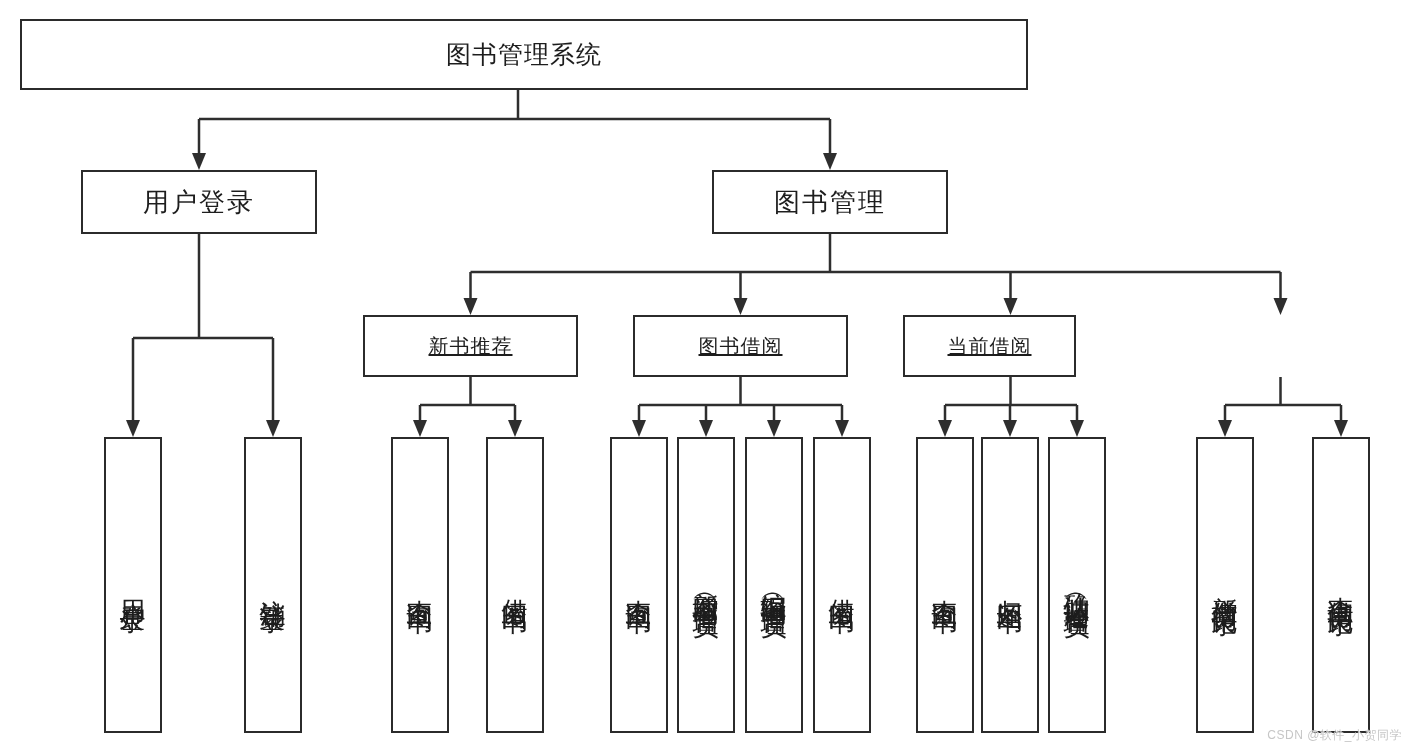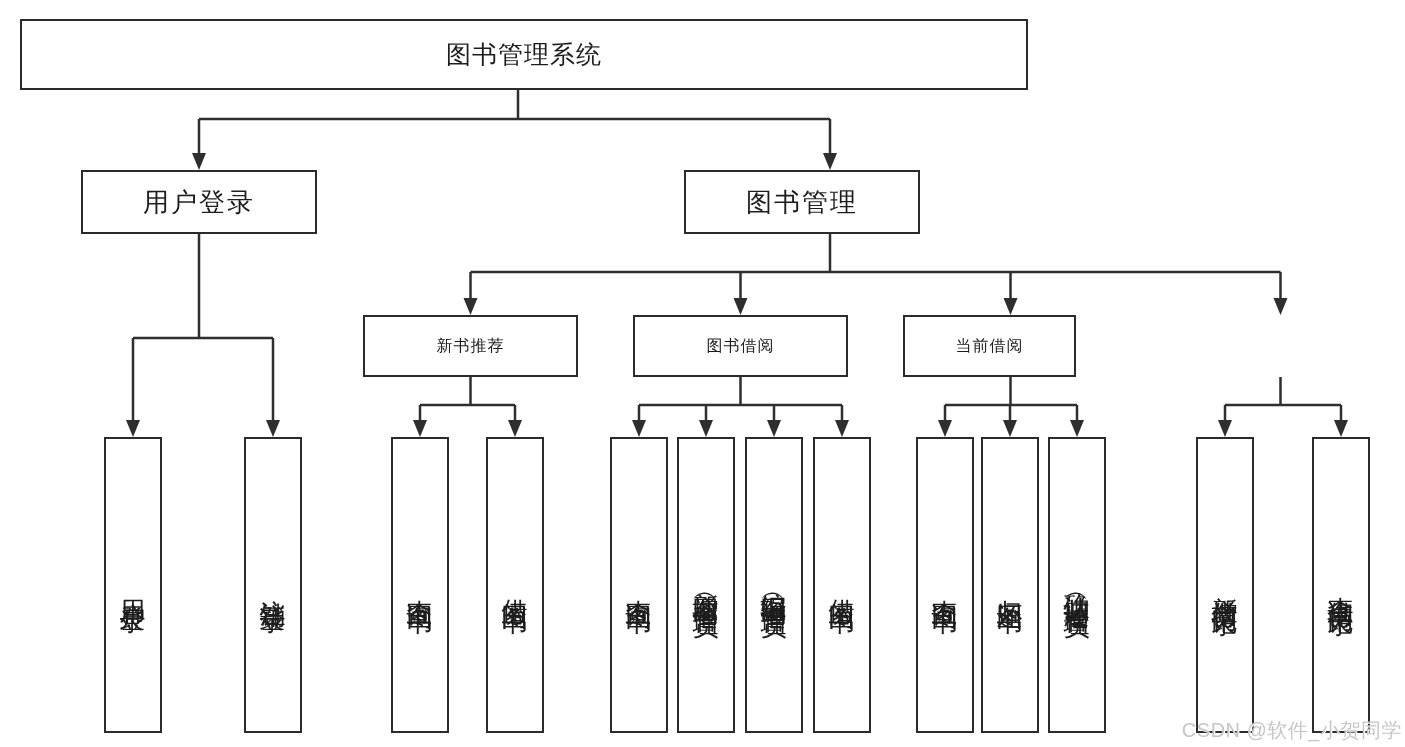--- a/index.html
+++ b/index.html
@@ -19,33 +19,33 @@
     background: #ffffff;
     border: 2.5px solid #2b2b2b;
     display: flex;
     align-items: center;
     justify-content: center;
     line-height: 1;
     z-index: 2;
   }
   .box.root  { border-width: 2px; font-size: 25px; letter-spacing: 1px; }
   .box.lvl2  { font-size: 26px; letter-spacing: 2px; }
-  .box.lvl3  { font-size: 16px; letter-spacing: 1px; }
+  .box.lvl3  { font-size: 20px; letter-spacing: 1px; text-decoration: underline; }
   .box.vbox  { font-size: 26px; }
   .vlbl {
     writing-mode: vertical-rl;
     text-orientation: mixed;
     letter-spacing: 3px;
     line-height: 1;
   }
   .watermark {
     position: absolute;
     right: 3px;
     bottom: 3px;
-    font-size: 20px;
+    font-size: 12px;
     letter-spacing: 0.5px;
     color: #c6c6c6;
     z-index: 3;
     text-shadow: 1px 1px 0 #ffffff;
   }
 </style>
 </head>
 <body>
 
 <div class="stage">
@@ -83,21 +83,21 @@
     </g>
   </svg>
 
   <div class="box root" style="left:20px; top:13px; width:1008px; height:71px;margin-top:6px;">
     <span>图书管理系统</span>
   </div>
 
   <div class="box lvl2" style="left:81px; top:170px; width:236px; height:64px;">
     <span>用户登录</span>
   </div>
-  <div class="box lvl2" style="left:684px; top:170px; width:236px; height:64px;">
+  <div class="box lvl2" style="left:712px; top:170px; width:236px; height:64px;">
     <span>图书管理</span>
   </div>
 
   <div class="box lvl3" style="left:363px; top:315px; width:215px; height:62px;">
     <span>新书推荐</span>
   </div>
   <div class="box lvl3" style="left:633px; top:315px; width:215px; height:62px;">
     <span>图书借阅</span>
   </div>
   <div class="box lvl3" style="left:903px; top:315px; width:173px; height:62px;">

